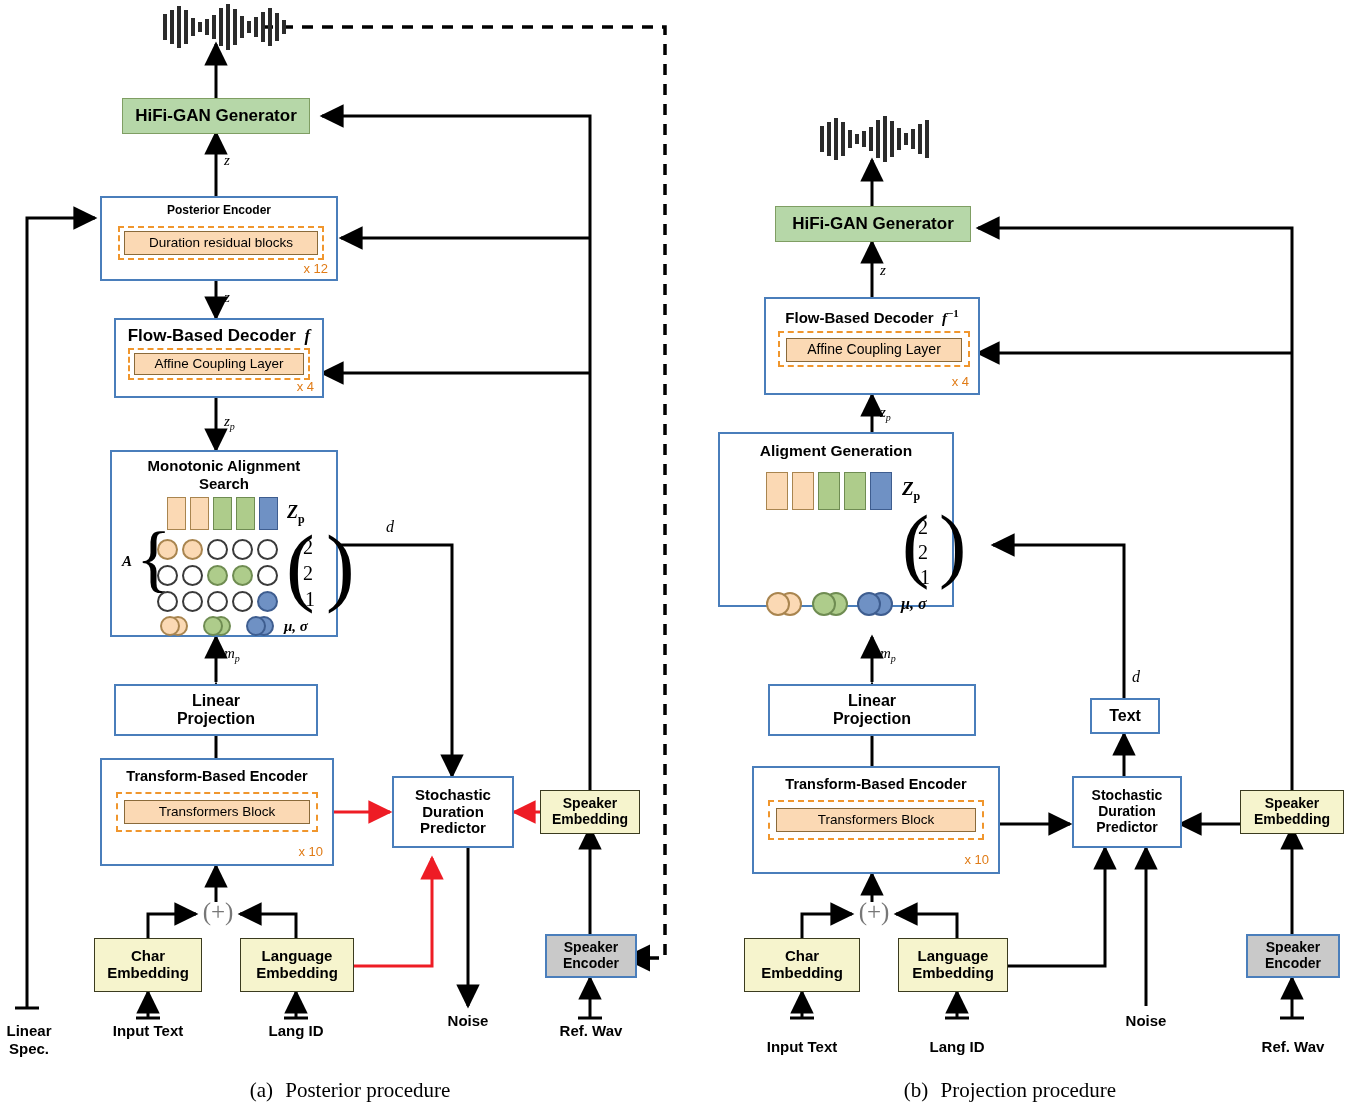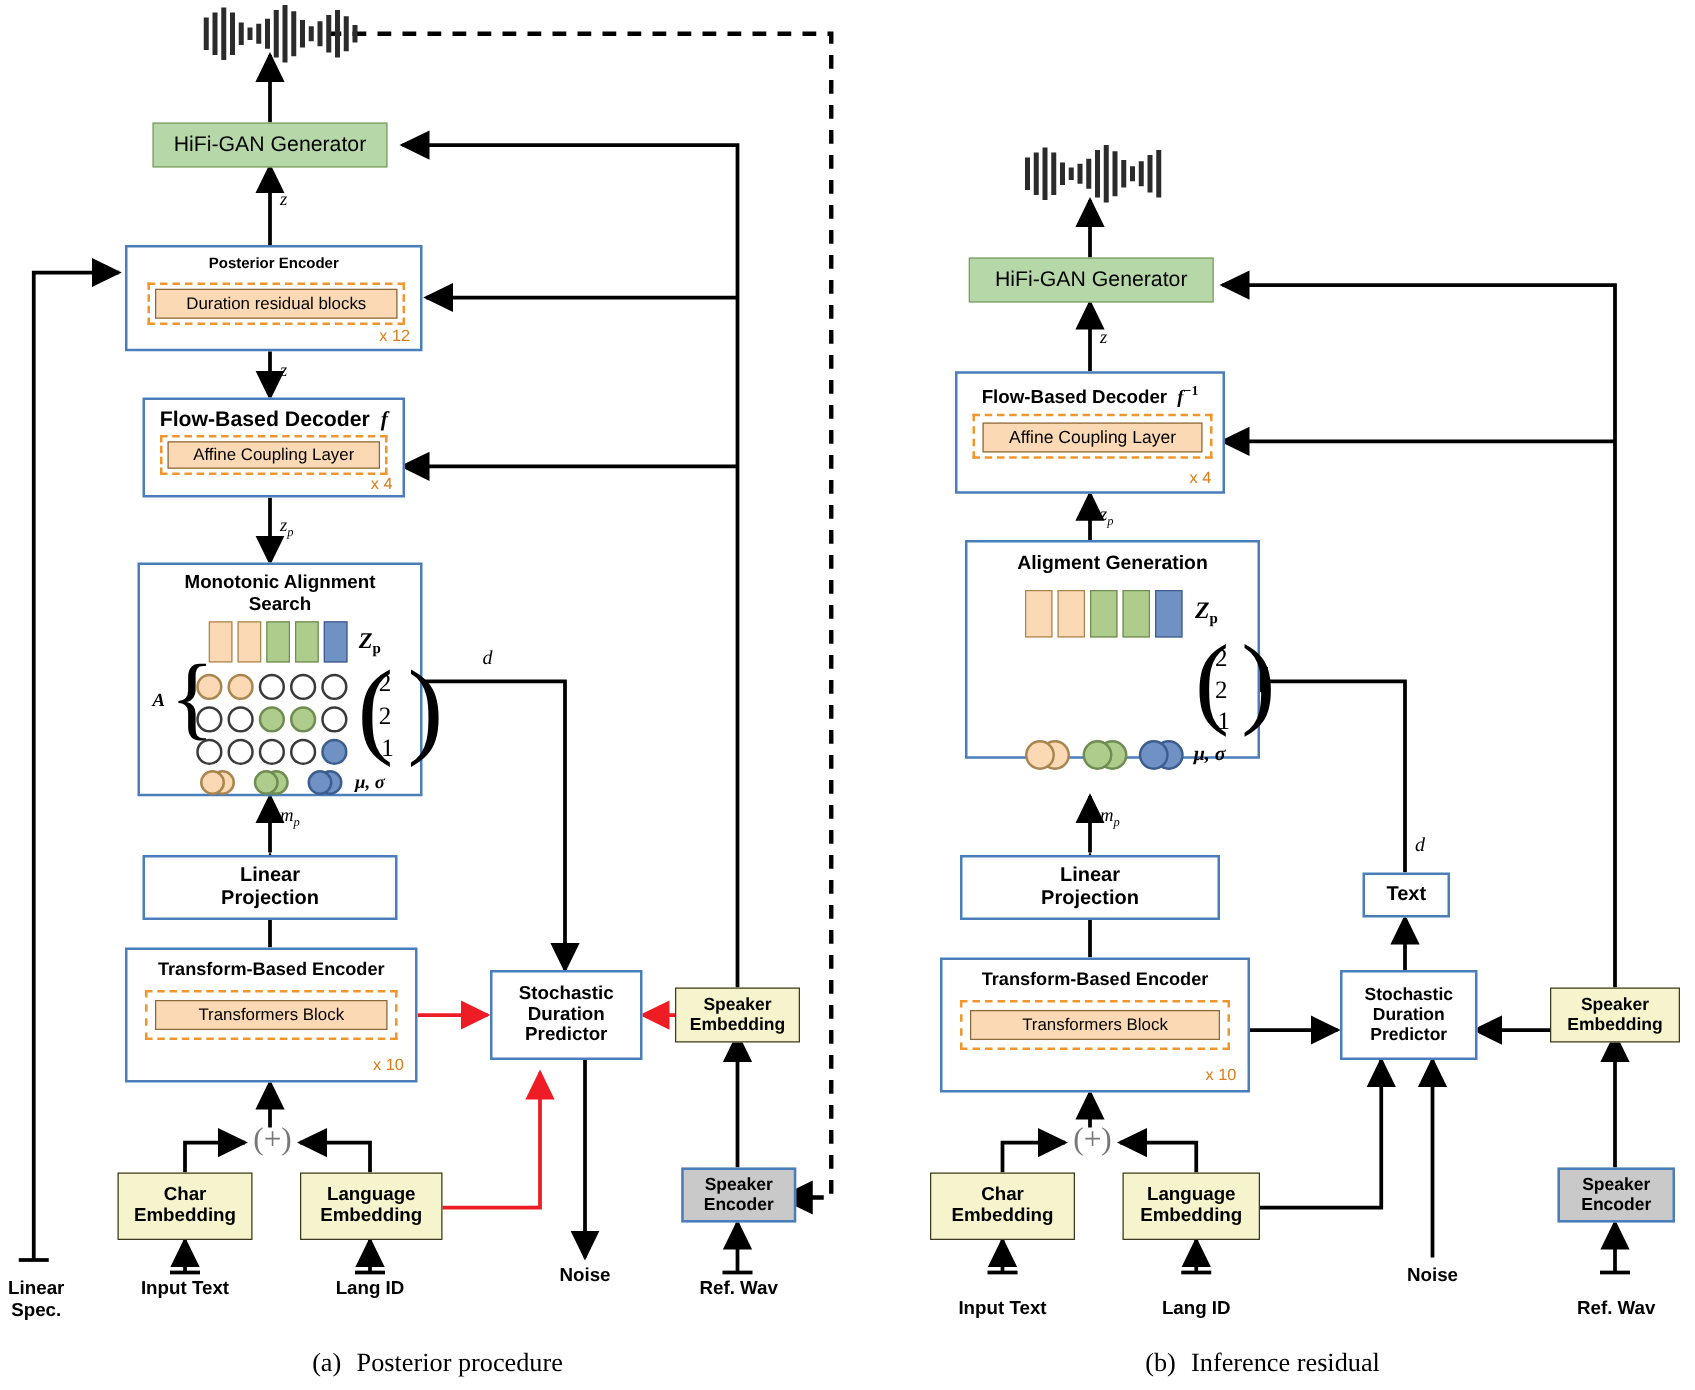--- a/index.html
+++ b/index.html
@@ -11,21 +11,21 @@
   }
   #stage{position:absolute;left:0;top:0;width:1356px;height:1112px;}
   svg.layer{position:absolute;left:0;top:0;width:1356px;height:1112px;pointer-events:none;}
 
   .node{position:absolute;box-sizing:border-box;display:flex;
         align-items:center;justify-content:center;text-align:center;
         line-height:1.12;}
 
   
   .bluebox{border:2px solid #4a7ebb;background:#fff;}
-  .greenbox{border:1px solid #7f9e63;background:#b6d7a8;font-weight:normal;}
+  .greenbox{border:1px solid #7f9e63;background:#b6d7a8;font-weight:bold;}
   .yellowbox{border:1px solid #3b3b1f;background:#f6f4cd;font-weight:bold;}
   .graybox{border:2px solid #4a7ebb;background:#c9c9c9;font-weight:bold;}
   .orangebox{border:1px solid #8a6a3a;background:#fbd9b4;}
   .dashedwrap{position:absolute;border:2.5px dashed #f0962d;box-sizing:border-box;}
 
   .hdr{position:absolute;left:0;right:0;text-align:center;font-weight:bold;}
   .xn{position:absolute;color:#e07b16;font-weight:400;}
 
   .plain{position:absolute;font-weight:bold;text-align:center;}
   .edgelbl{position:absolute;font-family:"Liberation Serif","DejaVu Serif",serif;
@@ -386,21 +386,21 @@
       <span>Flow-Based Decoder</span>
       <span style="font-family:'Liberation Serif',serif;font-style:italic;font-weight:bold;padding-left:4px;">f</span><sup style="font-family:'Liberation Serif',serif;font-size:11px;font-weight:bold;">−1</sup>
     </div>
     <div class="dashedwrap" style="left:12px;top:32px;width:192px;height:36px;"></div>
     <div class="node orangebox" style="left:20px;top:39px;width:176px;height:24px;font-size:14px;">
       <span>Affine Coupling Layer</span>
     </div>
     <div class="xn" style="right:9px;bottom:3px;font-size:13px;">x 4</div>
   </div>
 
-  <div class="node bluebox" style="left:772px;top:432px;width:236px;height:175px;">
+  <div class="node bluebox" style="left:718px;top:432px;width:236px;height:175px;">
     <div class="hdr" style="top:8px;font-size:15.5px;">Aligment Generation</div>
 
     <div class="zbar pe" style="left:46px;top:38px;width:22px;height:38px;"></div>
     <div class="zbar pe" style="left:72px;top:38px;width:22px;height:38px;"></div>
     <div class="zbar gr" style="left:98px;top:38px;width:22px;height:38px;"></div>
     <div class="zbar gr" style="left:124px;top:38px;width:22px;height:38px;"></div>
     <div class="zbar bl" style="left:150px;top:38px;width:22px;height:38px;"></div>
     <div class="mathlbl" style="left:182px;top:44px;font-size:19px;">
       <span>Z</span><sub style="font-style:normal;font-size:12px;">p</sub>
     </div>
@@ -480,16 +480,16 @@
     <span>m</span><sub style="font-size:10px;">p</sub>
   </div>
   <div class="edgelbl" style="left:1132px;top:668px;font-size:16px;">d</div>
 
   <div class="caption" style="left:130px;top:1078px;width:440px;">
     <span>(a)</span>
     <span style="padding-left:7px;">Posterior procedure</span>
   </div>
   <div class="caption" style="left:790px;top:1078px;width:440px;">
     <span>(b)</span>
-    <span style="padding-left:7px;">Inference residual</span>
+    <span style="padding-left:7px;">Projection procedure</span>
   </div>
 
 </div>
 
 </body></html>

